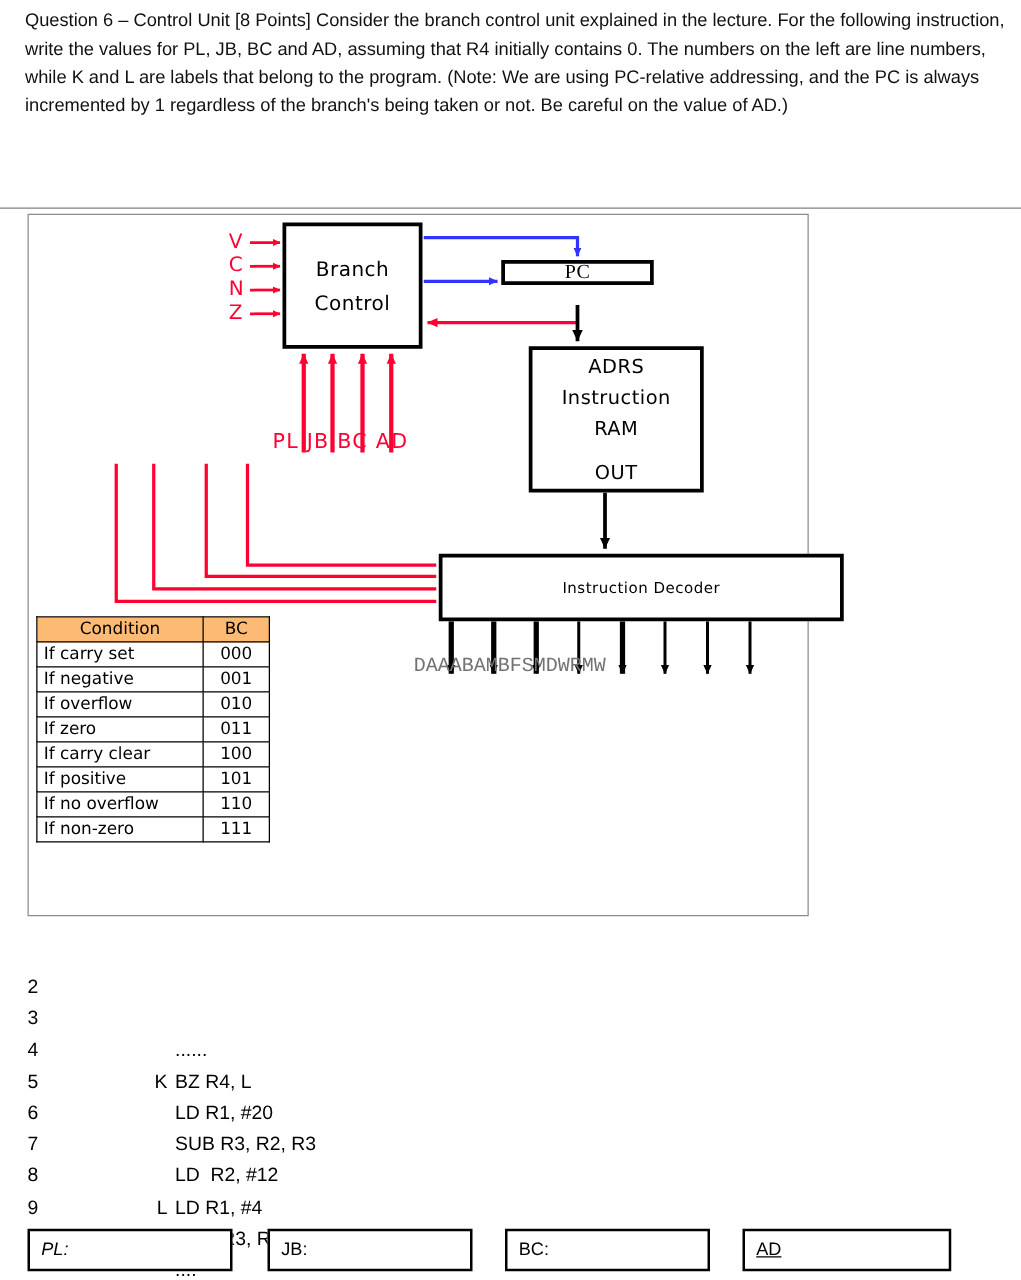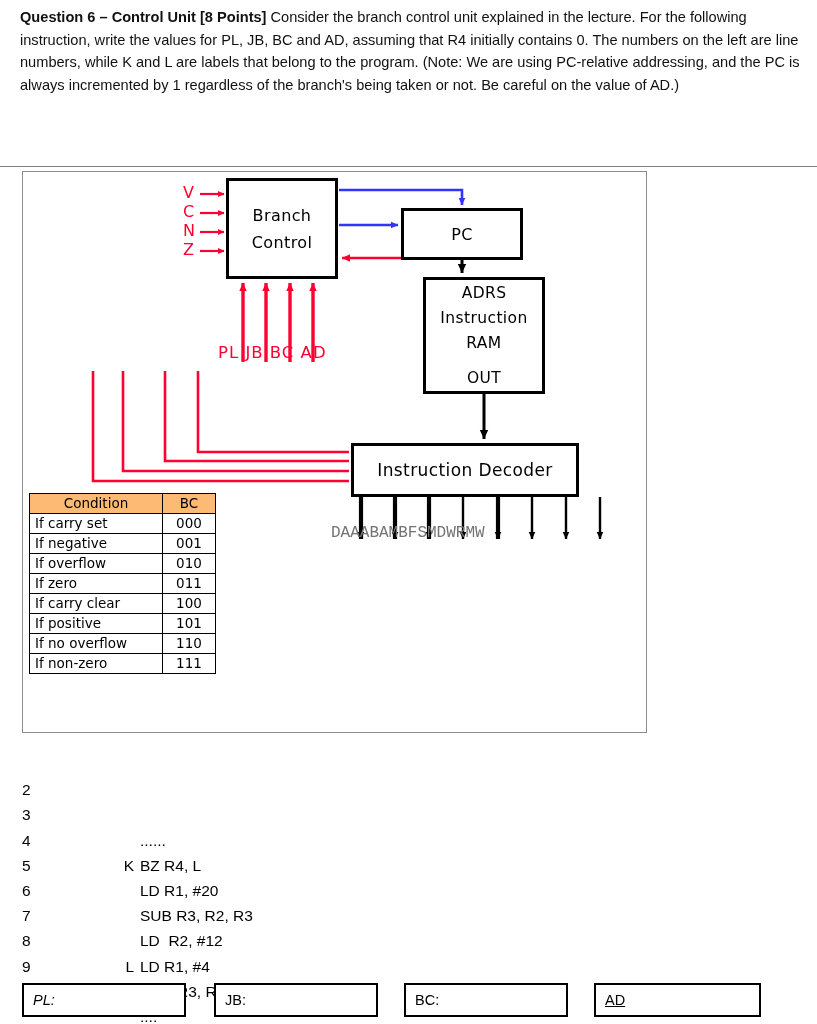--- a/index.html
+++ b/index.html
@@ -21,21 +21,21 @@
     position: absolute;
     left: 20px;
     top: 6px;
     width: 785px;
     font-size: 14.6px;
     line-height: 22.5px;
     color: #111111;
     text-align: left;
   }
   #question-block .q-lead {
-    font-weight: bold;
+    font-weight: normal;
     text-align: right;
   }
 
   
   #page-rule {
     position: absolute;
     left: 0px;
     top: 166px;
     width: 817px;
     height: 1px;
@@ -75,27 +75,27 @@
     font-size: 15.5px;
     color: #000000;
     letter-spacing: 0.4px;
     z-index: 3;
   }
   .dbox .line { display: block; white-space: nowrap; }
 
   #box-branch-control { left: 203px; top: 6px;  width: 112px; height: 101px; }
   #box-branch-control .line { line-height: 27px; font-size: 16px; }
 
-  #box-pc { left: 378px; top: 36px; width: 122px; height: 52px; font-size: 16px; }
-
-  #box-iram { left: 400px; top: 105px; width: 122px; height: 117px; }
+  #box-pc { left: 378px; top: 36px; width: 122px; height: 20px; font-size: 16px; font-family: Liberation Serif, serif; }
+
+  #box-iram { left: 400px; top: 105px; width: 140px; height: 117px; }
   #box-iram .line { line-height: 25px; }
   #box-iram .line.gap { margin-top: 10px; }
 
-  #box-decoder { left: 328px; top: 271px; width: 228px; height: 54px; font-size: 17px; }
+  #box-decoder { left: 328px; top: 271px; width: 324px; height: 54px; font-size: 12px; }
 
   
   .flag-label {
     position: absolute;
     font-family: "DejaVu Sans", sans-serif;
     font-size: 16px;
     color: #FF0033;
     z-index: 4;
     line-height: 16px;
   }

